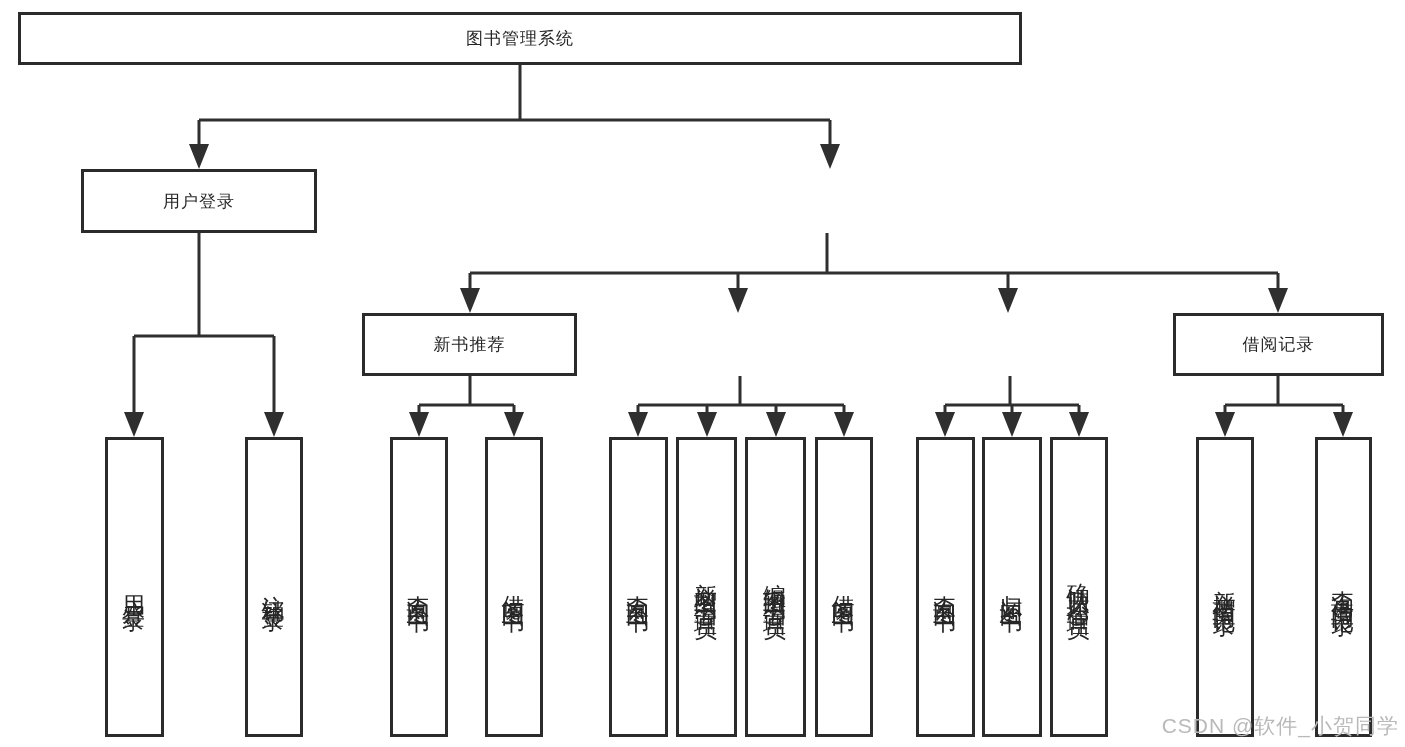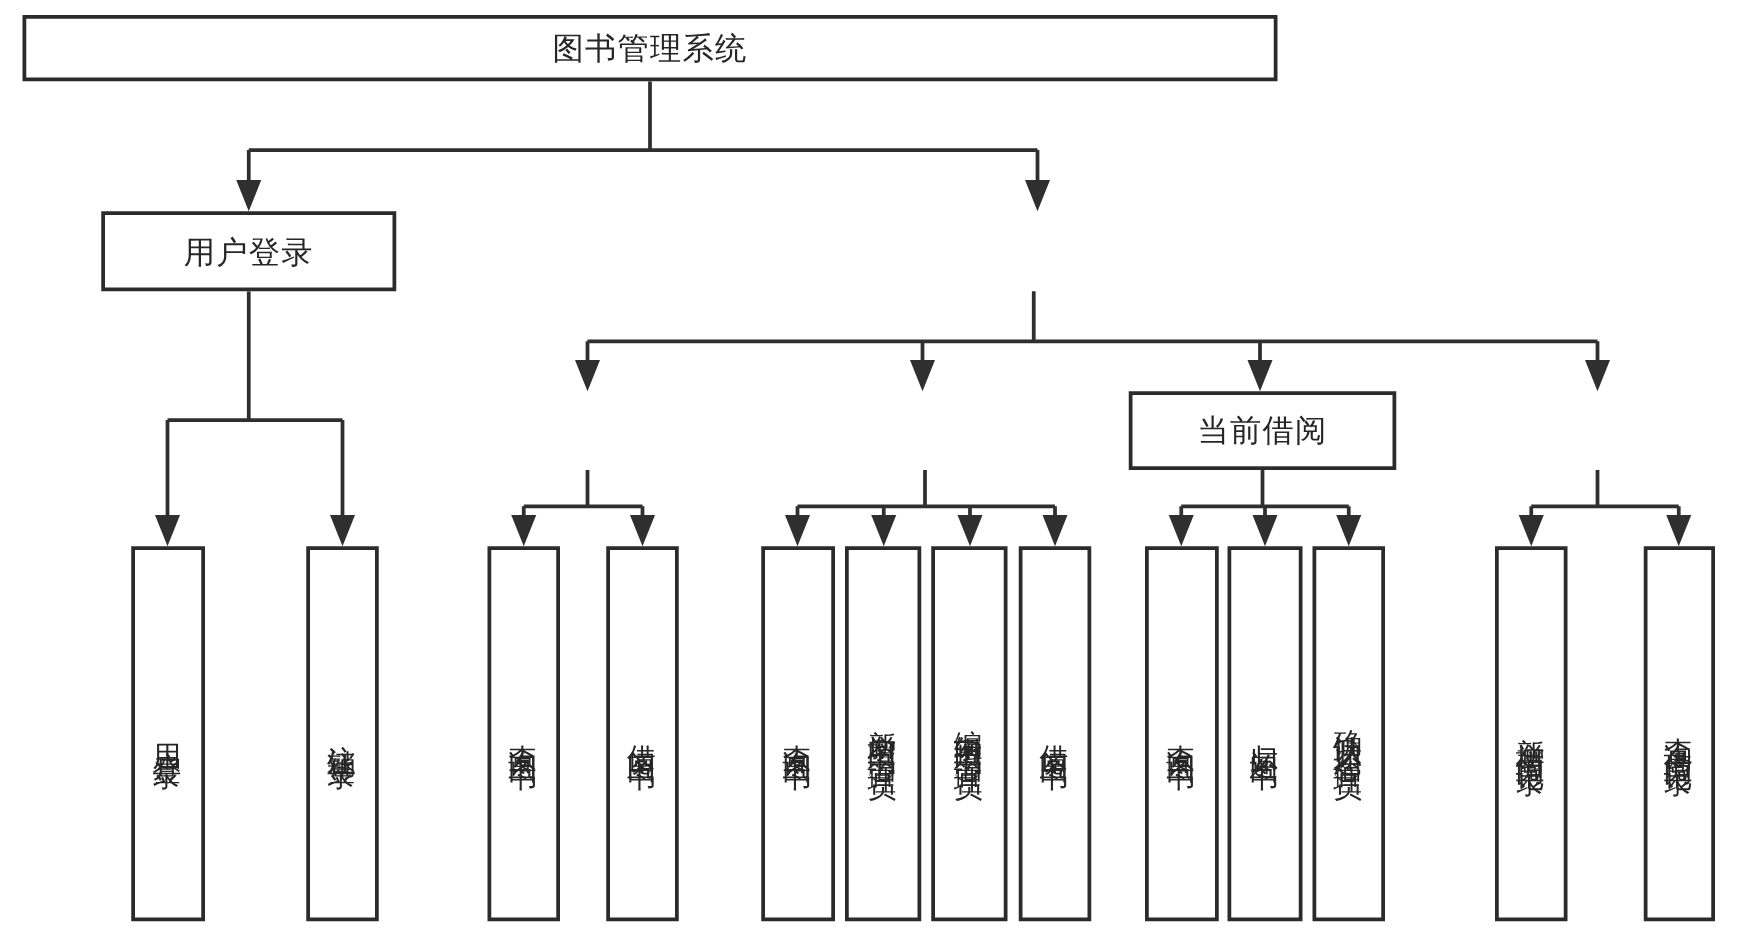--- a/index.html
+++ b/index.html
@@ -24,21 +24,21 @@
   .node {
     position: absolute;
     box-sizing: border-box;
     border: 3px solid var(--box_border);
     background: #ffffff;
     display: flex;
     align-items: center;
     justify-content: center;
     color: var(--text);
   }
-  .h-node { font-size: 25px; letter-spacing: 1px; }
+  .h-node { font-size: 17px; letter-spacing: 1px; }
   .leaf { font-size: 23px; }
   .leaf .v-label {
     writing-mode: vertical-rl;
     text-orientation: mixed;
     letter-spacing: 5px;
     white-space: nowrap;
   }
   .watermark {
     position: absolute;
     right: 6px;
@@ -105,22 +105,25 @@
   </svg>
 
   <div class="node h-node" style="left:18px; top:12px; width:1004px; height:53px;">
     <span>图书管理系统</span>
   </div>
 
   <div class="node h-node" style="left:81px; top:169px; width:236px; height:64px;">
     <span>用户登录</span>
   </div>
 
-  <div class="node h-node" style="left:903px; top:313px; width:214px; height:63px;">
-    <span>当前借阅</span>
+  <div class="node h-node" style="left:362px; top:313px; width:215px; height:63px;">
+    <span>新书推荐</span>
+  </div>
+  <div class="node h-node" style="left:1173px; top:313px; width:211px; height:63px;">
+    <span>借阅记录</span>
   </div>
 
   <div class="node leaf" style="left:105px; top:437px; width:59px; height:300px;">
     <span class="v-label">用户登录</span>
   </div>
   <div class="node leaf" style="left:245px; top:437px; width:58px; height:300px;">
     <span class="v-label">注销登录</span>
   </div>
 
   <div class="node leaf" style="left:390px; top:437px; width:58px; height:300px;">
@@ -153,14 +156,15 @@
     <span class="v-label">确认归还（管理员）</span>
   </div>
 
   <div class="node leaf" style="left:1196px; top:437px; width:58px; height:300px;">
     <span class="v-label">新增借阅记录</span>
   </div>
   <div class="node leaf" style="left:1315px; top:437px; width:57px; height:300px;">
     <span class="v-label">查询借阅记录</span>
   </div>
 
+  <div class="watermark">CSDN @软件_小贺同学</div>
 
 </div>
 
 </body></html>

